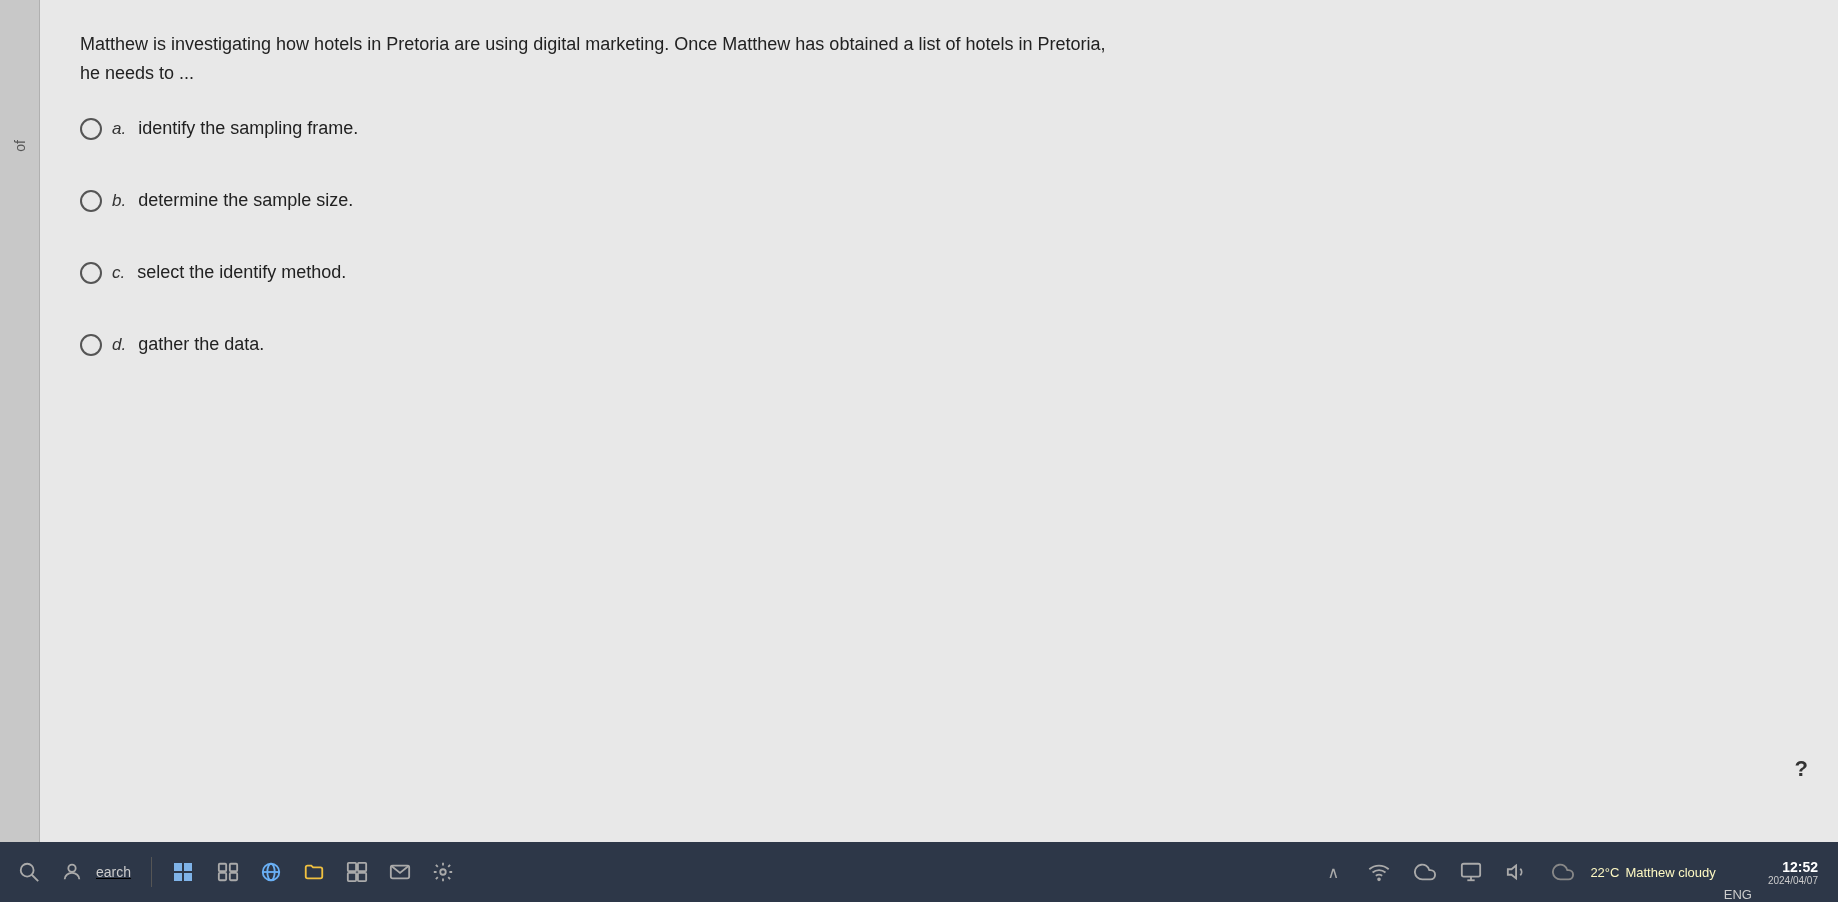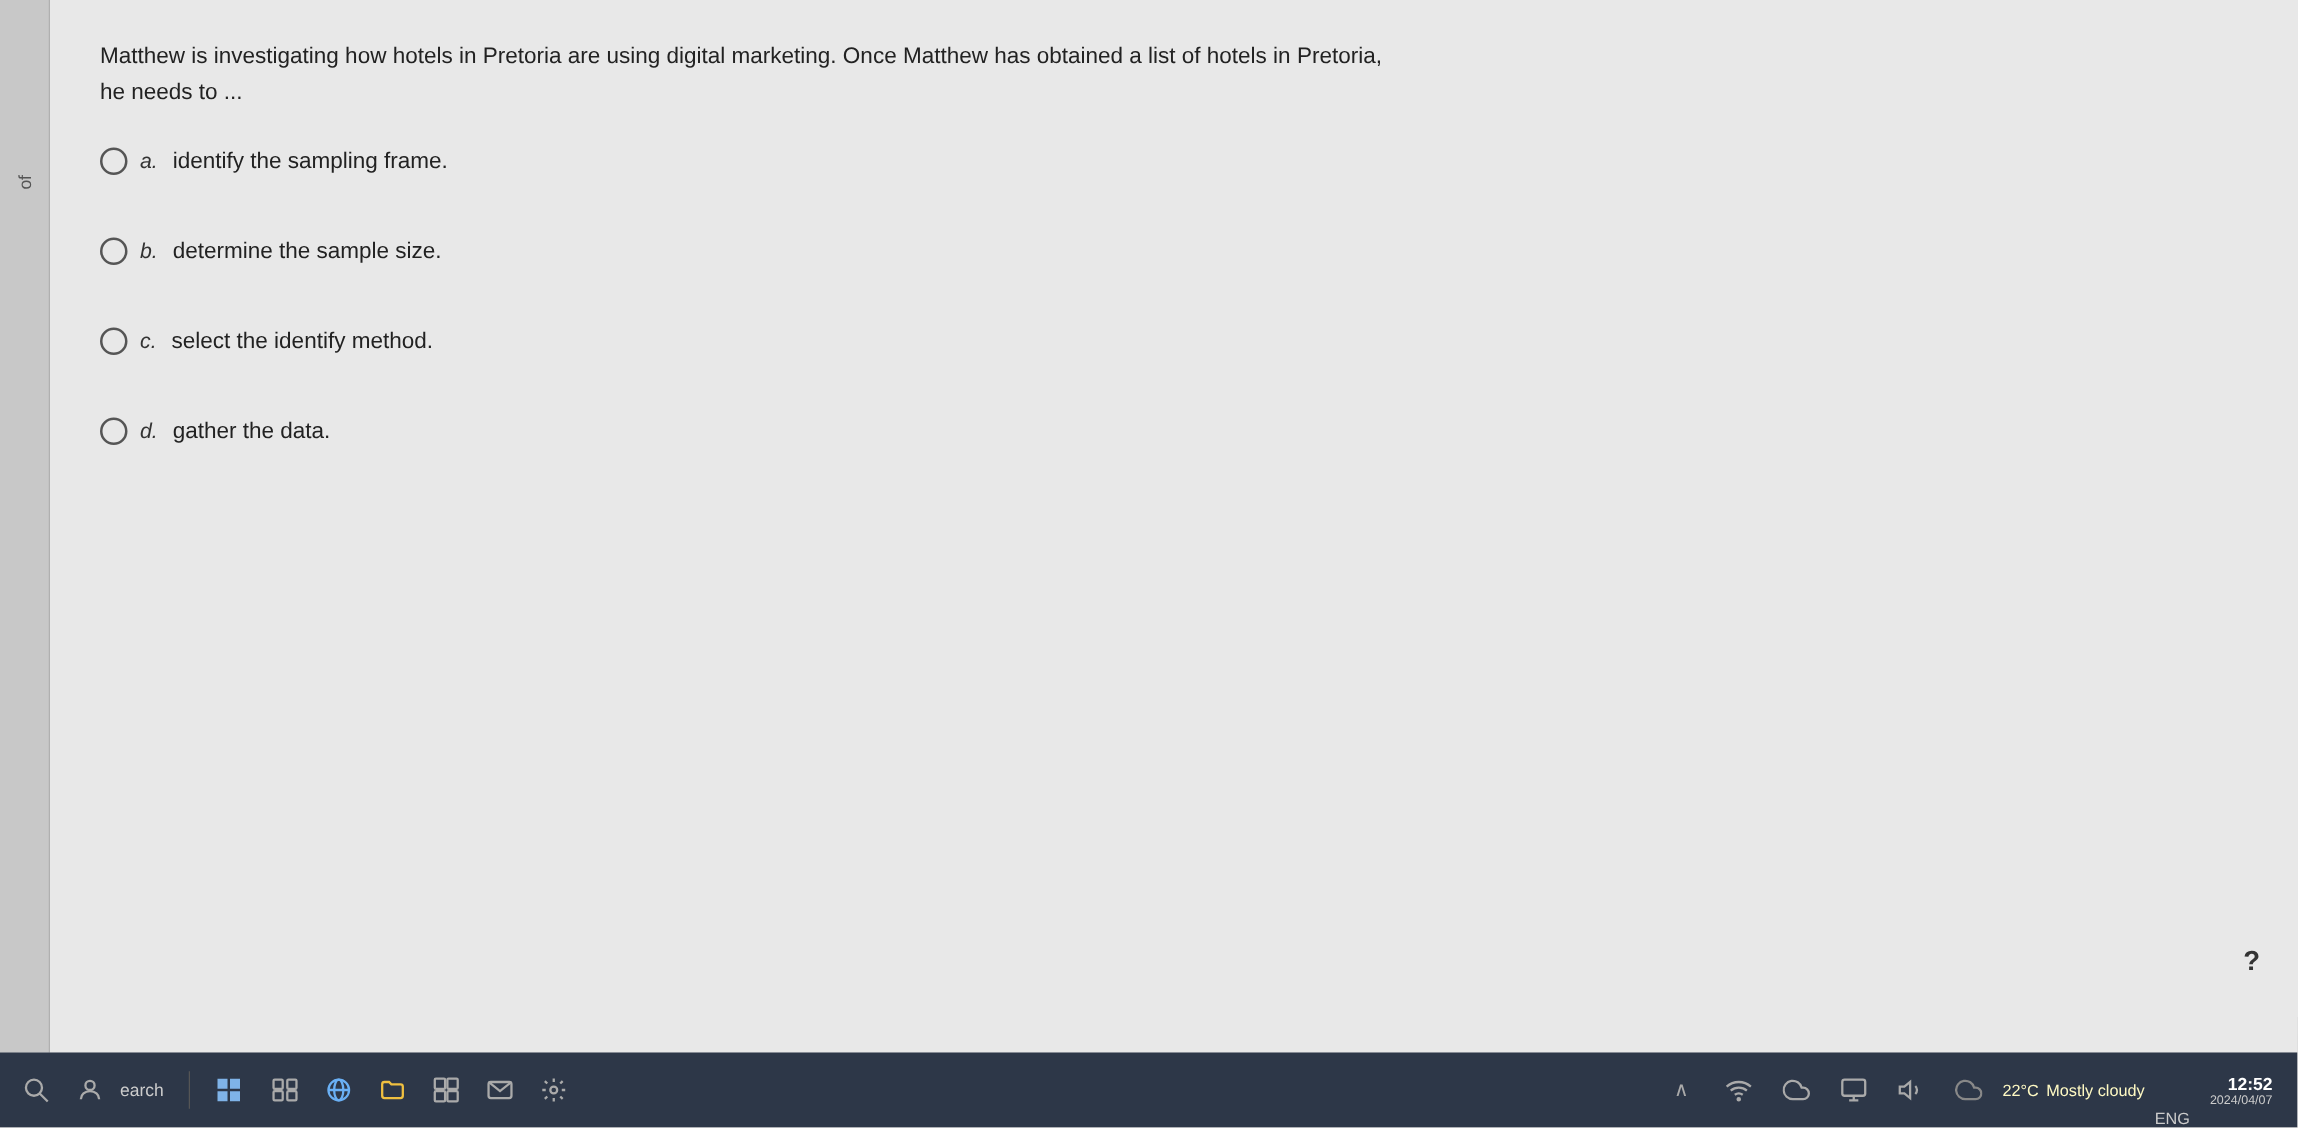--- a/index.html
+++ b/index.html
@@ -104,20 +104,21 @@
       align-items: center;
       padding: 0 10px;
       z-index: 100;
     }
 
     .taskbar-left {
       display: flex;
       align-items: center;
       gap: 5px;
       flex: 1;
+      text-decoration: underline;
     }
 
     .taskbar-icon {
       width: 38px;
       height: 38px;
       display: flex;
       align-items: center;
       justify-content: center;
       cursor: pointer;
       border-radius: 4px;
@@ -387,21 +388,21 @@
     </div>
 
     <div class="taskbar-icon">
       <svg class="icon-svg" viewBox="0 0 24 24" fill="none" stroke="#888" stroke-width="2">
         <path d="M18 10h-1.26A8 8 0 109 20h9a5 5 0 000-10z"></path>
       </svg>
     </div>
 
     <div class="weather-info">
       <span>22°C</span>
-      <span>Mostly cloudy</span>
+      <span>Matthew cloudy</span>
     </div>
 
     <div class="system-icons">
       <span class="lang-indicator">ENG</span>
     </div>
 
     <div class="clock-area">
       <span class="clock-time">12:52</span>
       <span class="clock-date">2024/04/07</span>
     </div>

